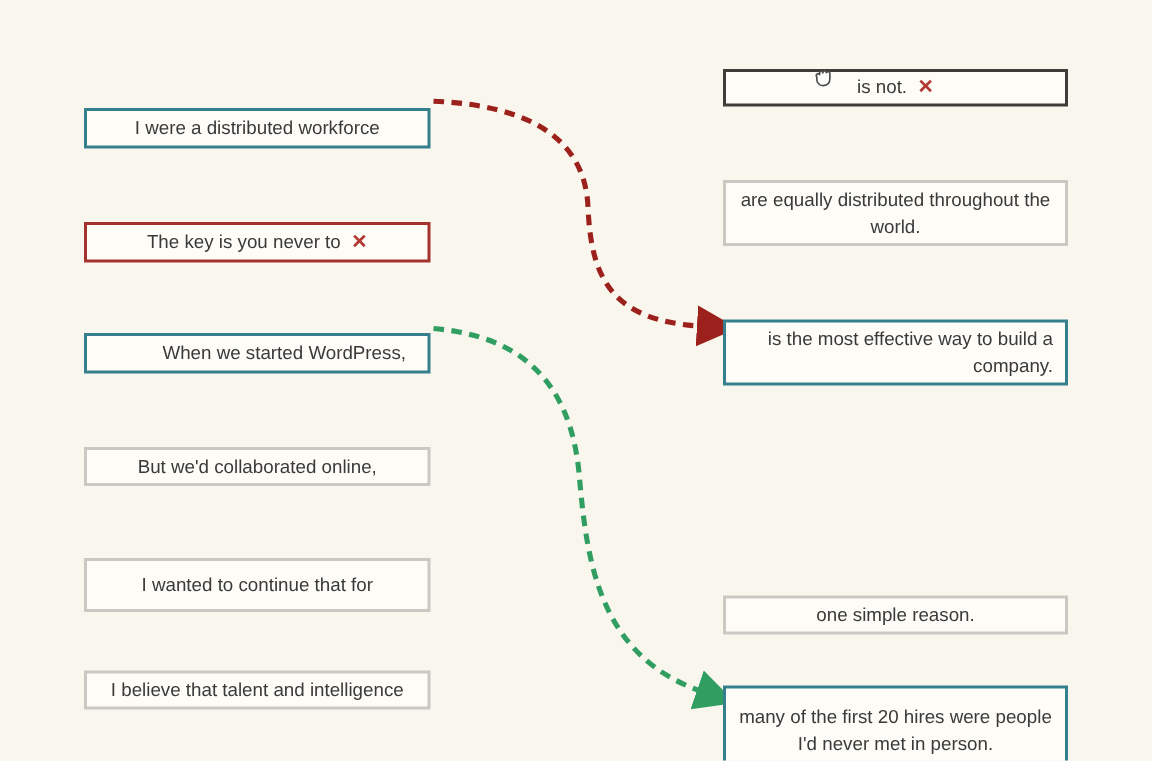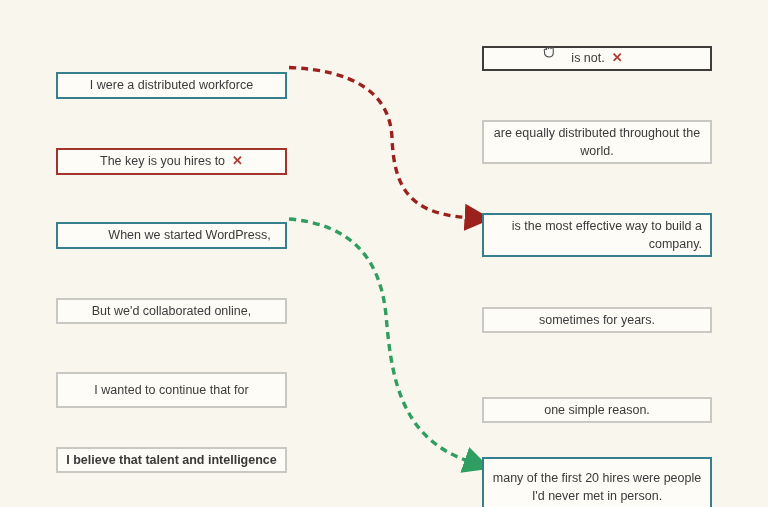--- a/index.html
+++ b/index.html
@@ -49,21 +49,21 @@
     margin-left: 7px;
     display: inline-block;
   }
   
   .l { left: 56px; width: 231px; height: 27px; }
   .l1 { top: 55px; }
   .l2 { top: 131px; }
   .l3 { top: 205px; padding-left: 44px; }
   .l4 { top: 281px; height: 26px; }
   .l5 { top: 355px; height: 36px; }
-  .l6 { top: 430px; height: 26px; font-weight: bold; }
+  .l6 { top: 430px; height: 26px; }
   .l7 { top: 502px; height: 26px; }
   
   .r { left: 482px; width: 230px; }
   .r1 { top: 29px;  height: 25px; }
   .r2 { top: 103px; height: 44px; }
   .r3 { top: 196px; height: 44px; text-align: right; }
   .r4 { top: 290px; height: 26px; }
   .r5 { top: 380px; height: 26px; }
   .r6 { top: 440px; height: 60px; }
   .cursor {
@@ -90,21 +90,21 @@
     </defs>
     <path d="M 289 67.5 C 352 70, 390 92, 392 138 C 394 186, 408 214, 468 217.5" fill="none" stroke-width="3.4" stroke-dasharray="7 5" marker-end="url(#head-red)" stroke="#9c211d"></path>
     <path d="M 289 219 C 348 224, 380 255, 386 315 C 391 372, 398 437, 468 461" fill="none" stroke-width="3.4" stroke-dasharray="7 5" marker-end="url(#head-green)" stroke="#2f9e60"></path>
   </svg>
 
   <div class="card teal l l1">
     <span>I were a distributed workforce</span>
   </div>
 
   <div class="card red l l2">
-    <span>The key is you hires to</span>
+    <span>The key is you never to</span>
     <span class="x-icon">✕</span>
   </div>
 
   <div class="card teal l l3">
     <span>When we started WordPress,</span>
   </div>
 
   <div class="card l l4">
     <span>But we'd collaborated online,</span>
   </div>
@@ -127,23 +127,20 @@
   </div>
 
   <div class="card r r2">
     <span>are equally distributed throughout the world.</span>
   </div>
 
   <div class="card teal r r3">
     <span>is the most effective way to build a company.</span>
   </div>
 
-  <div class="card r r4">
-    <span>sometimes for years.</span>
-  </div>
 
   <div class="card r r5">
     <span>one simple reason.</span>
   </div>
 
   <div class="card teal r r6">
     <span>many of the first 20 hires were people I'd never met in person.</span>
   </div>
 
   <svg class="cursor" viewBox="0 0 16 16">

